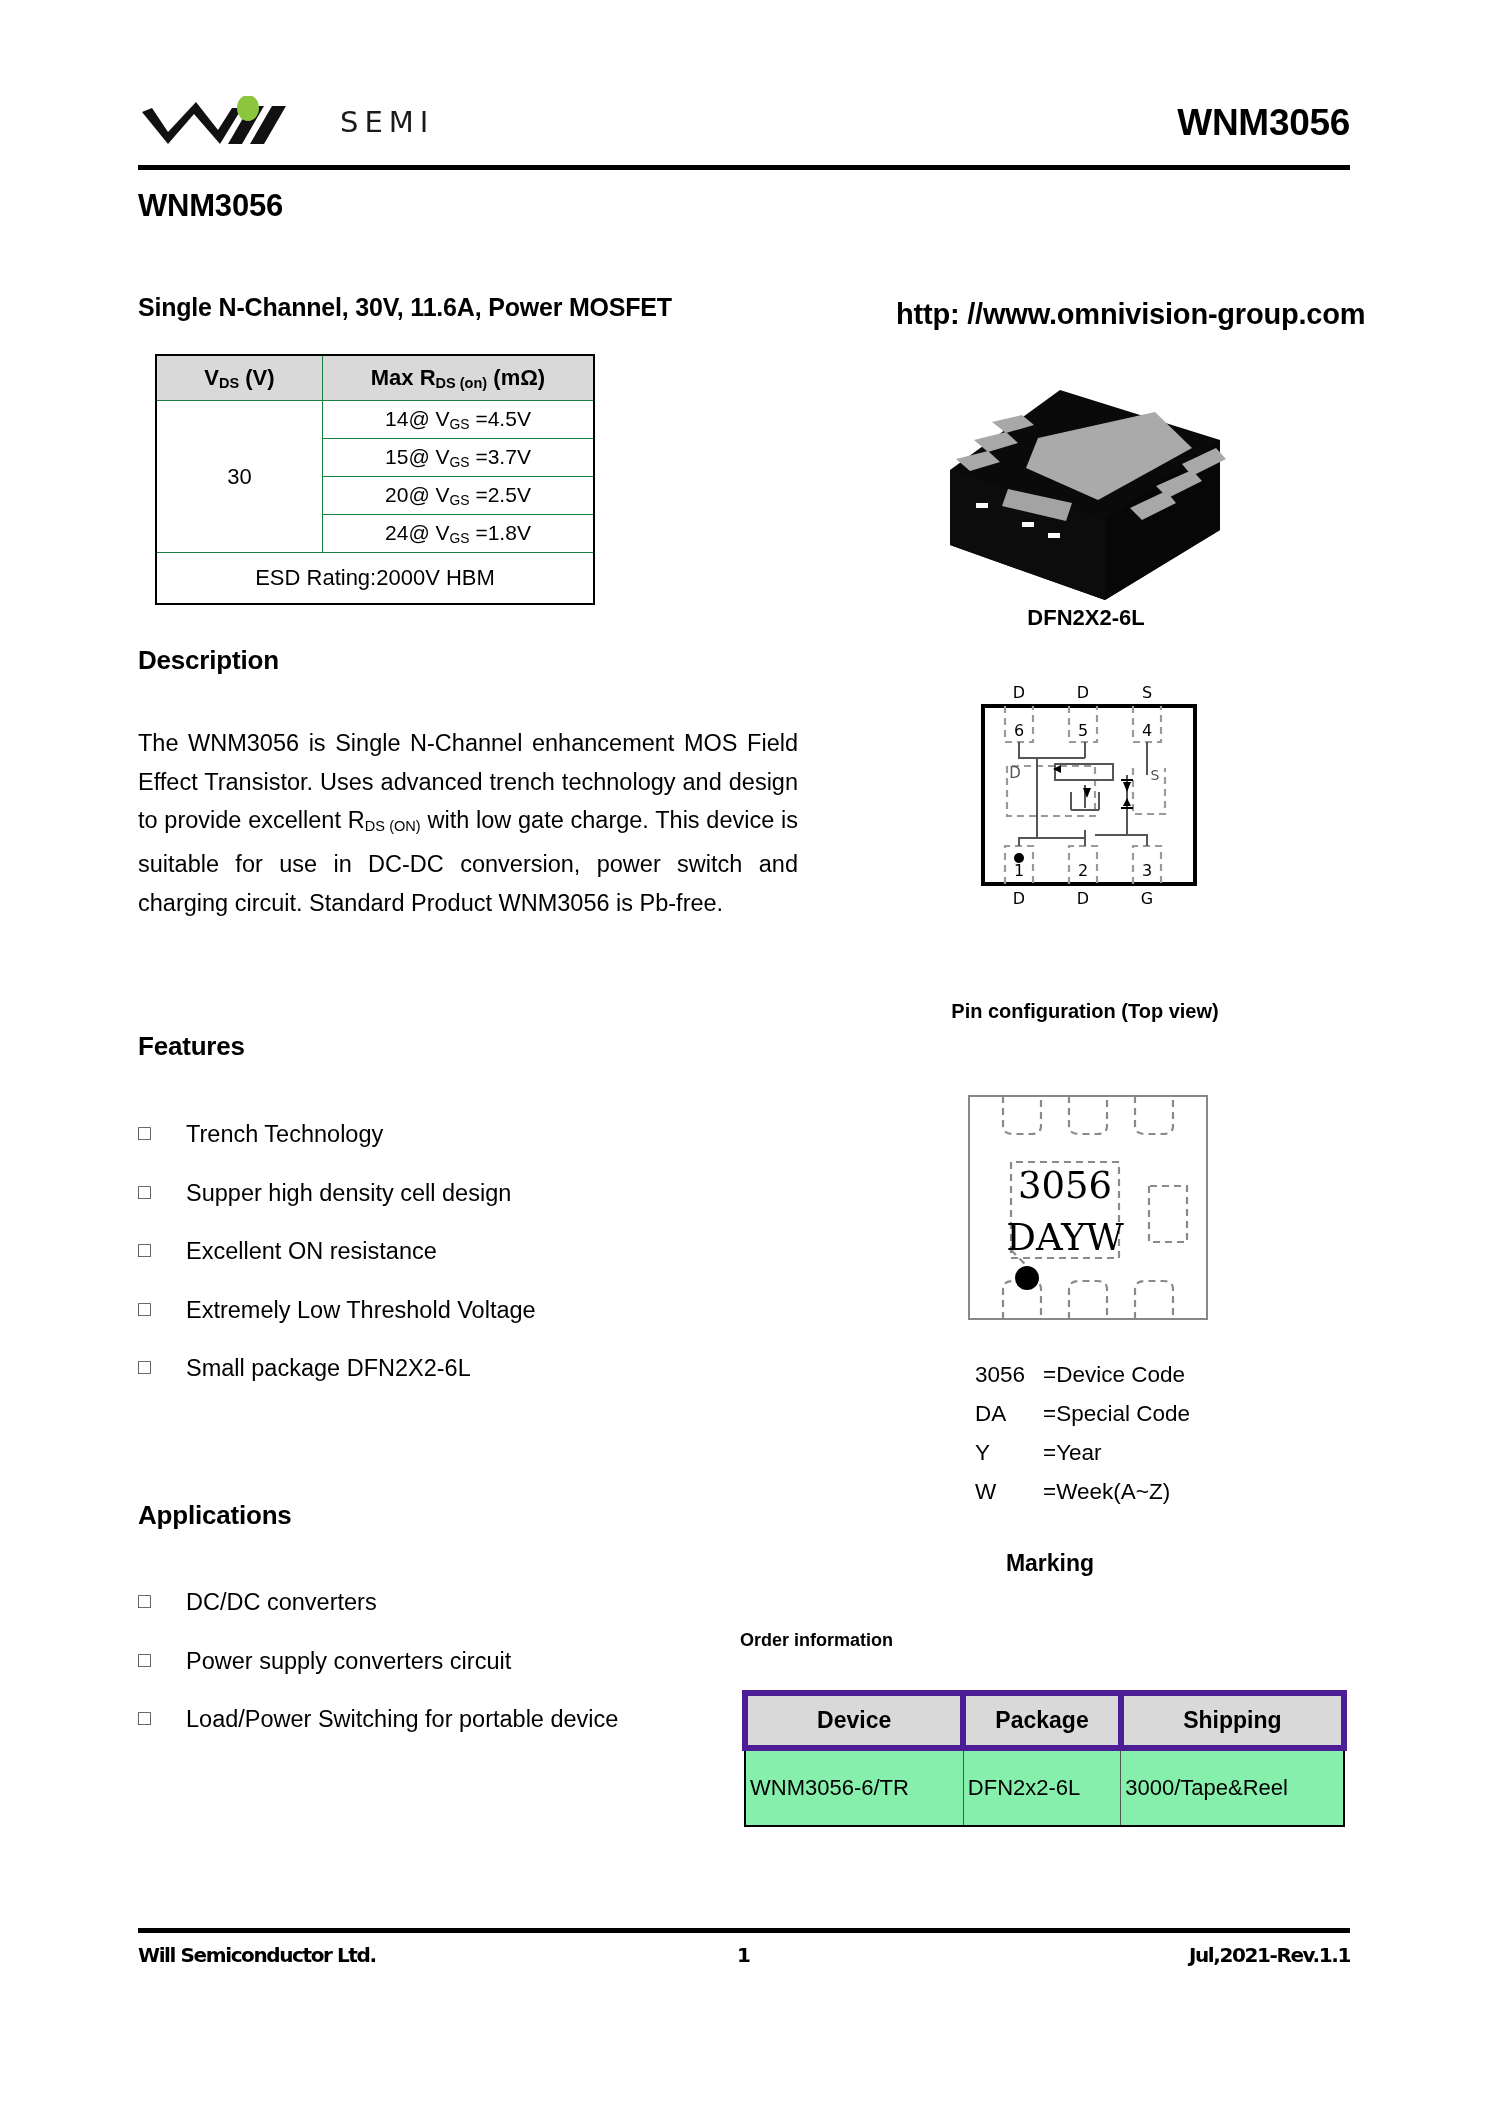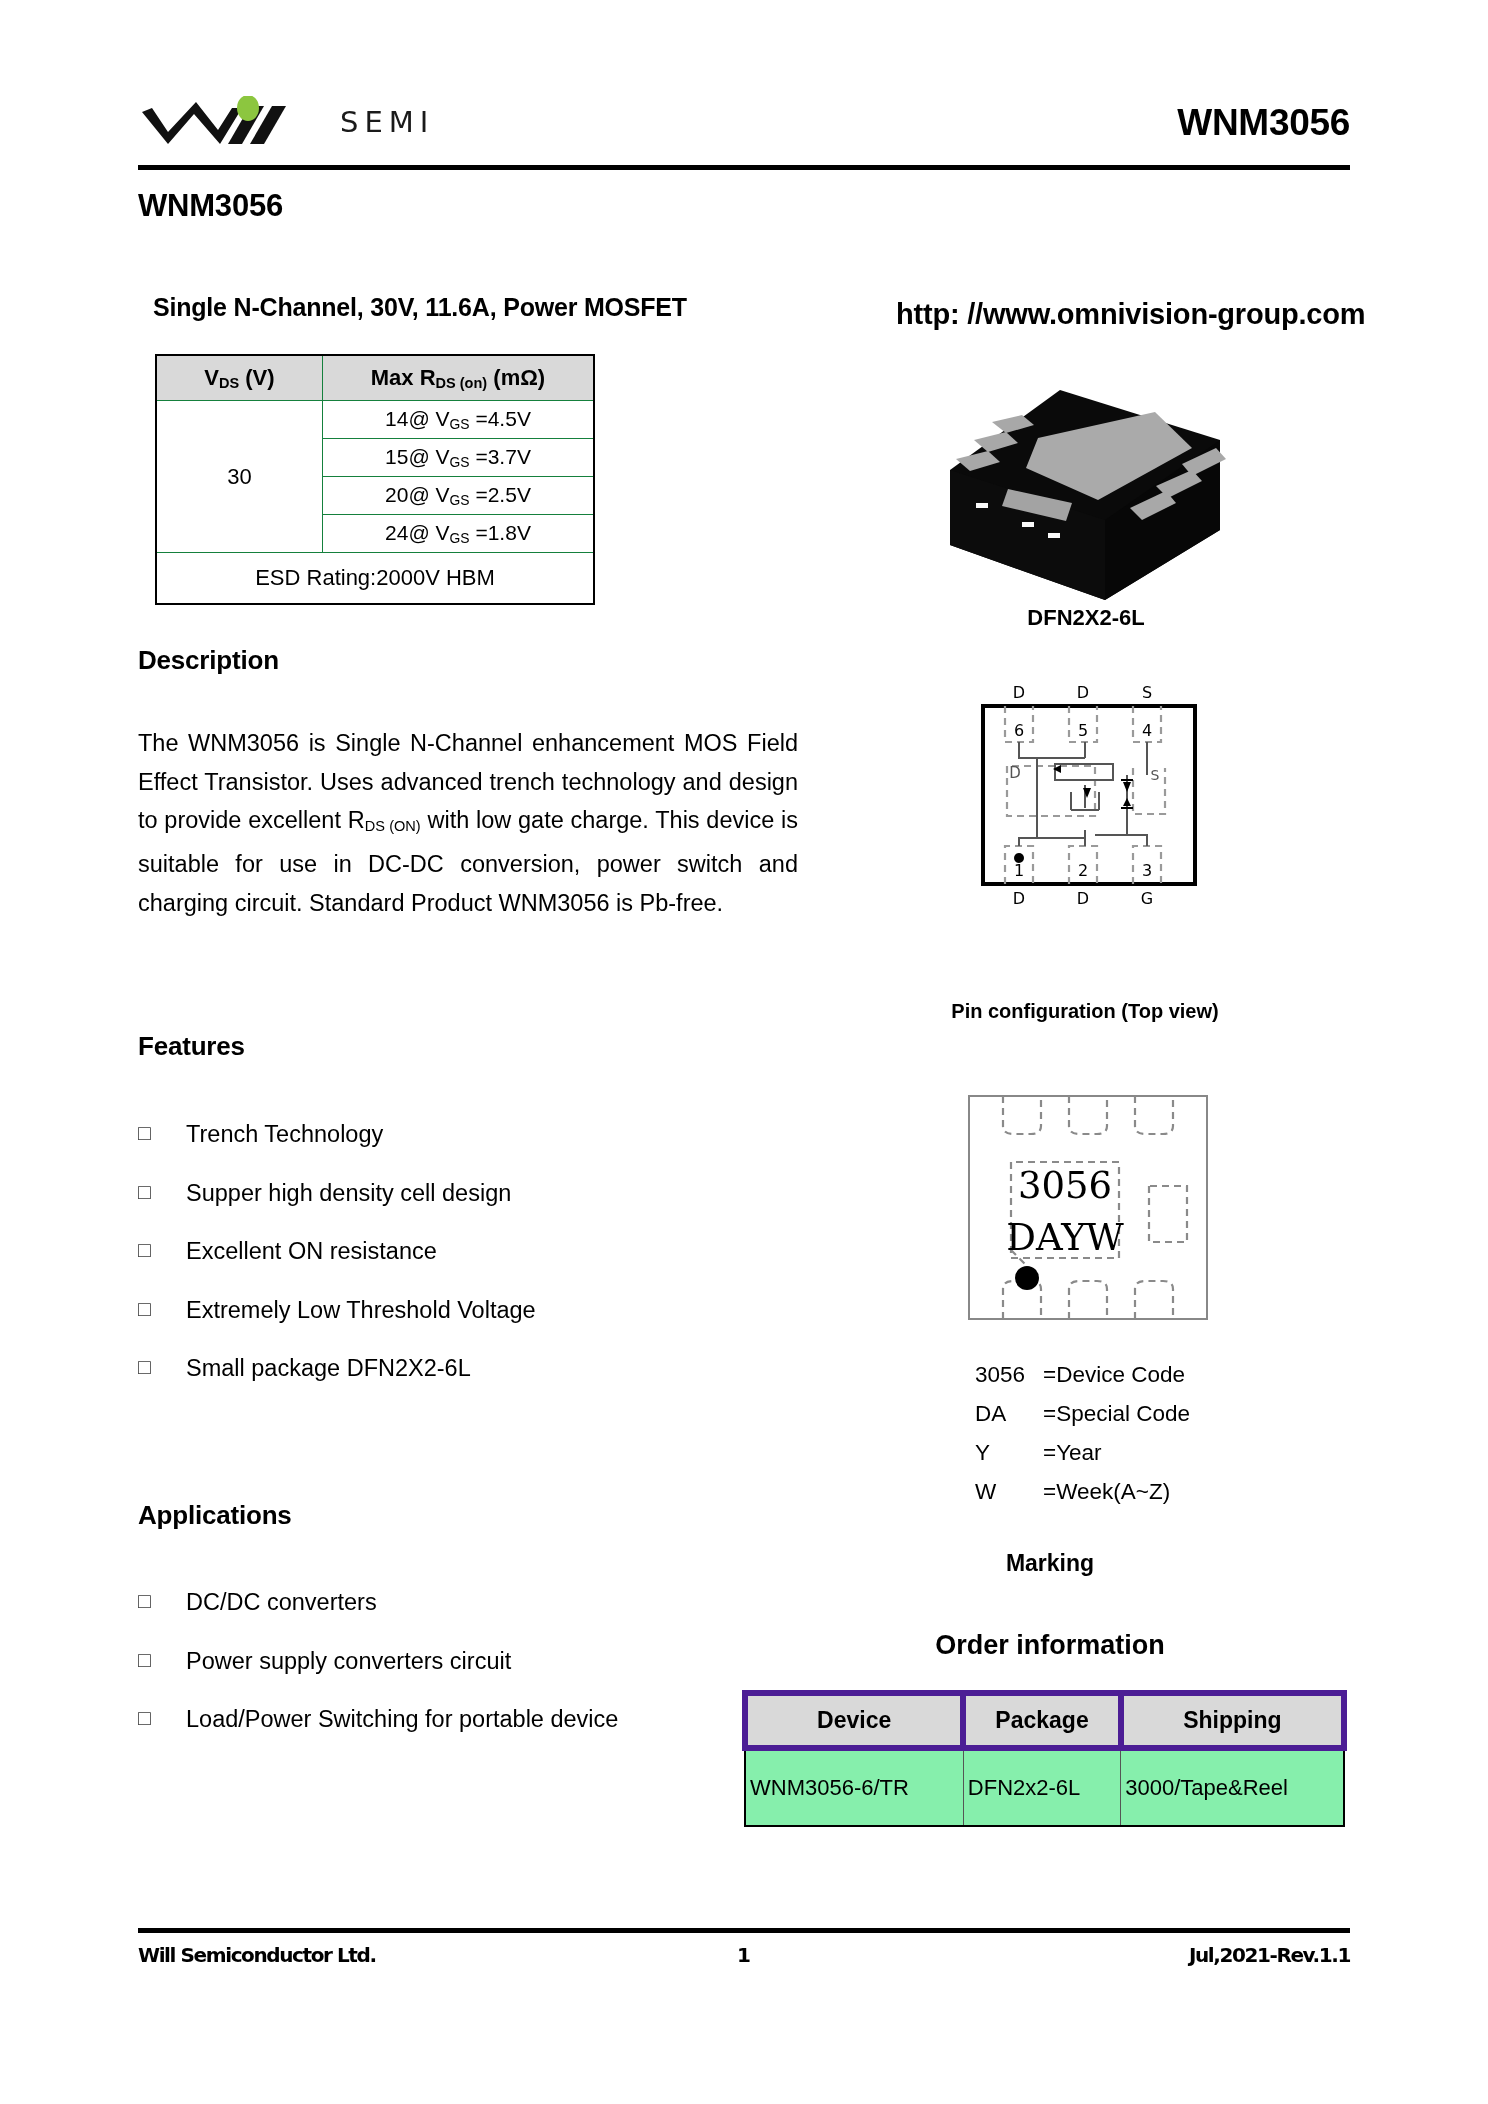--- a/index.html
+++ b/index.html
@@ -50,21 +50,21 @@
 
   
   .doc-title {
     position: absolute; left: 138px; top: 188px;
     font-size: 31px; font-weight: bold; letter-spacing: -0.2px;
   }
 
   
   .subtitle {
     position: absolute; left: 138px; top: 293px;
-    font-size: 25px; font-weight: bold; letter-spacing: -0.2px; margin-left: 15px;
+    font-size: 25px; font-weight: bold; letter-spacing: -0.2px;
   }
 
   .spec-table {
     position: absolute; left: 155px; top: 354px;
     width: 440px;
     border-collapse: collapse;
     border: 2.5px solid #000;
   }
   .spec-table td, .spec-table th {
     border: 1px solid #15803d;
@@ -163,22 +163,22 @@
   .marking-legend .v { white-space: pre; }
 
   .marking-caption {
     position: absolute; left: 830px; top: 1550px;
     width: 440px; text-align: center;
     font-size: 23px; font-weight: bold;
   }
 
   .order-caption {
     position: absolute; left: 740px; top: 1630px;
-    width: 620px; text-align: center;
-    font-size: 27px; font-weight: bold;
+    width: 620px; text-align: left;
+    font-size: 18px; font-weight: bold;
   }
 
   .order-table {
     position: absolute; left: 742px; top: 1690px;
     width: 605px;
     border-collapse: collapse;
     border: 2.5px solid #000;
   }
   .order-table th {
     background: #d9d9d9;

